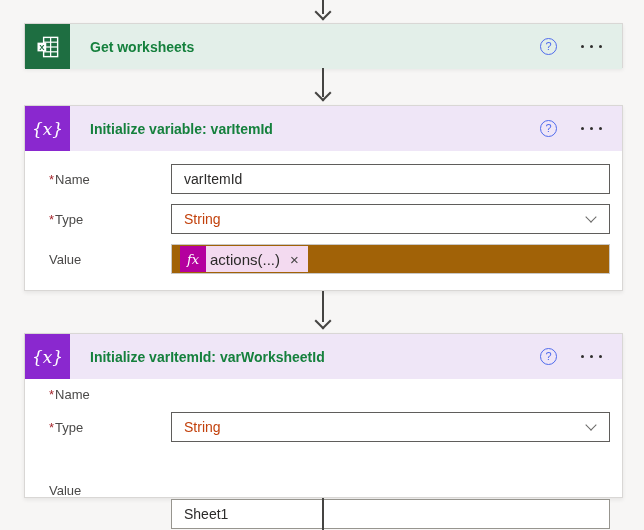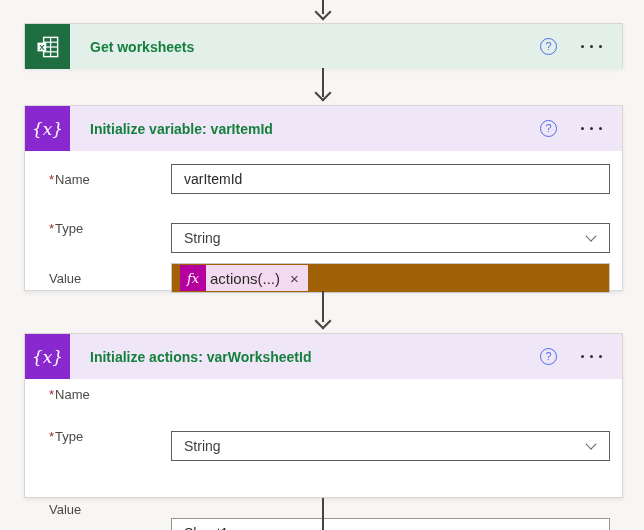--- a/index.html
+++ b/index.html
@@ -56,21 +56,21 @@
   .row-label { width: 102px; font-size: 13px; color: #4a4948; flex: 0 0 102px; }
   .asterisk { color: #a4262c; margin-right: 1px; }
   .text-input {
     height: 30px; flex: 1; border: 1px solid #5f5d5b; background: #fff;
     font-size: 14px; color: #2b2a29; padding: 0 12px;
     font-family: "Liberation Sans", sans-serif; outline: none;
   }
   .select-box {
     height: 30px; flex: 1; border: 1px solid #5f5d5b; background: #fff;
     display: flex; align-items: center; justify-content: space-between;
-    padding: 0 14px 0 12px; font-size: 14px; color: #404040; cursor: pointer; margin-top: 19px;
+    padding: 0 14px 0 12px; font-size: 14px; color: #c2410c; cursor: pointer;
   }
   .chevron-down {
     width: 8px; height: 8px; border-right: 1.6px solid #6b6a69;
     border-bottom: 1.6px solid #6b6a69; transform: rotate(45deg); margin-top: -4px;
   }
   .value-box {
     height: 30px; flex: 1; border: 1px solid #c9c7c5; background: #a16207;
     display: flex; align-items: center; padding: 0 8px;
   }
   .value-input { border-color: #97958f; margin-top: 47px; }
@@ -158,21 +158,21 @@
 </div>
 
 <div class="vline" style="top:291px;height:31px;"></div>
 <div class="arrowhead" style="top:315px;"></div>
 
 <div class="card" style="top:333px;height:165px;">
   <div class="card-header hdr-lavender">
     <div class="icon-tile tile-variable">
       <span class="variable-glyph">{x}</span>
     </div>
-    <div class="card-title">Initialize actions: varWorksheetId</div>
+    <div class="card-title">Initialize varItemId: varWorksheetId</div>
     <div class="header-actions">
       <div class="help-icon">?</div>
       <div class="menu-icon">
           <i></i>
           <i></i>
           <i></i>
         </div>
     </div>
   </div>
   <div class="card-body tight">

